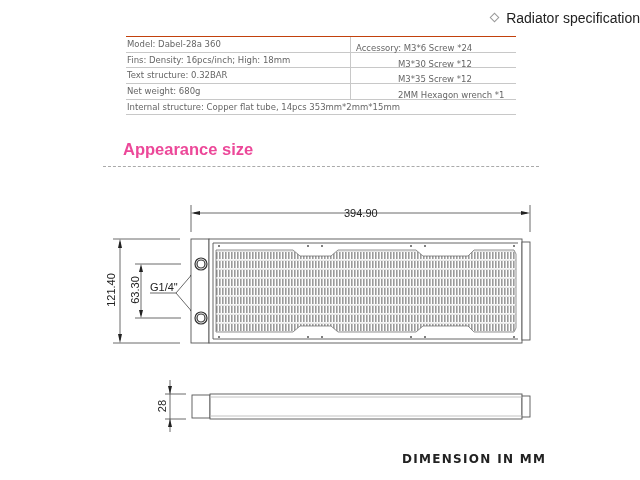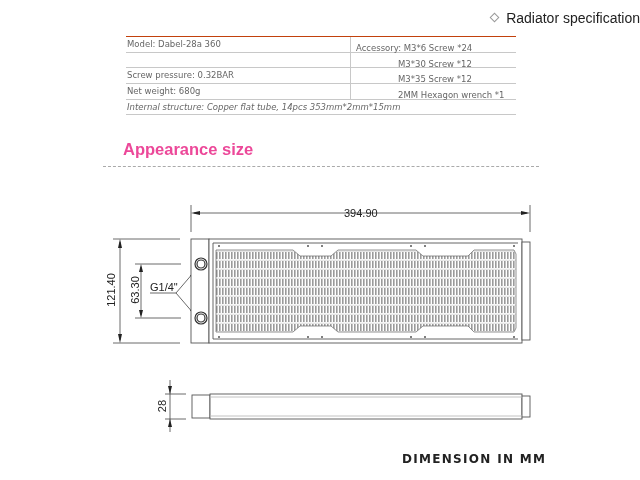--- a/index.html
+++ b/index.html
@@ -24,21 +24,21 @@
   .spec-row {
     position: relative; height: 15.7px; border-bottom: 1px solid #c8c8c8;
     font-size: 8.5px; color: #666; line-height: 15px;
     font-family: "DejaVu Sans", sans-serif;
   }
   .spec-row .left { position: absolute; left: 0; top: 0; padding-left: 1px; }
   .spec-row .right { position: absolute; top: 4px; }
   .spec-row .divider {
     position: absolute; left: 224px; top: 0; bottom: -1px; width: 1px; background: #c8c8c8;
   }
-  .spec-row.full .left { white-space: nowrap; font-style: italic; }
+  .spec-row.full .left { white-space: nowrap; }
 
   .appearance-title {
     position: absolute; left: 123px; top: 140px;
     font-family: "Liberation Sans", sans-serif; font-weight: bold;
     font-size: 16.5px; color: #ec4899;
   }
   .dashed-line {
     position: absolute; left: 103px; top: 166px; width: 436px;
     border-top: 1px dashed #aaa;
   }
@@ -64,25 +64,26 @@
   <span class="diamond"></span><span>Radiator specification</span>
 </div>
 
 <div class="spec-table">
   <div class="spec-row">
     <span class="left">Model: Dabel-28a 360</span>
     <span class="divider"></span>
     <span class="right" style="left:230px">Accessory: M3*6 Screw  *24</span>
   </div>
   <div class="spec-row">
+    <span class="left">Fins: Density: 16pcs/inch; High: 18mm</span>
     <span class="divider"></span>
     <span class="right" style="left:272px">M3*30 Screw *12</span>
   </div>
   <div class="spec-row">
-    <span class="left">Screw pressure: 0.32BAR</span>
+    <span class="left">Text structure: 0.32BAR</span>
     <span class="divider"></span>
     <span class="right" style="left:272px">M3*35 Screw *12</span>
   </div>
   <div class="spec-row">
     <span class="left">Net weight: 680g</span>
     <span class="divider"></span>
     <span class="right" style="left:272px">2MM Hexagon wrench *1</span>
   </div>
   <div class="spec-row full">
     <span class="left">Internal structure: Copper flat tube, 14pcs 353mm*2mm*15mm</span>

